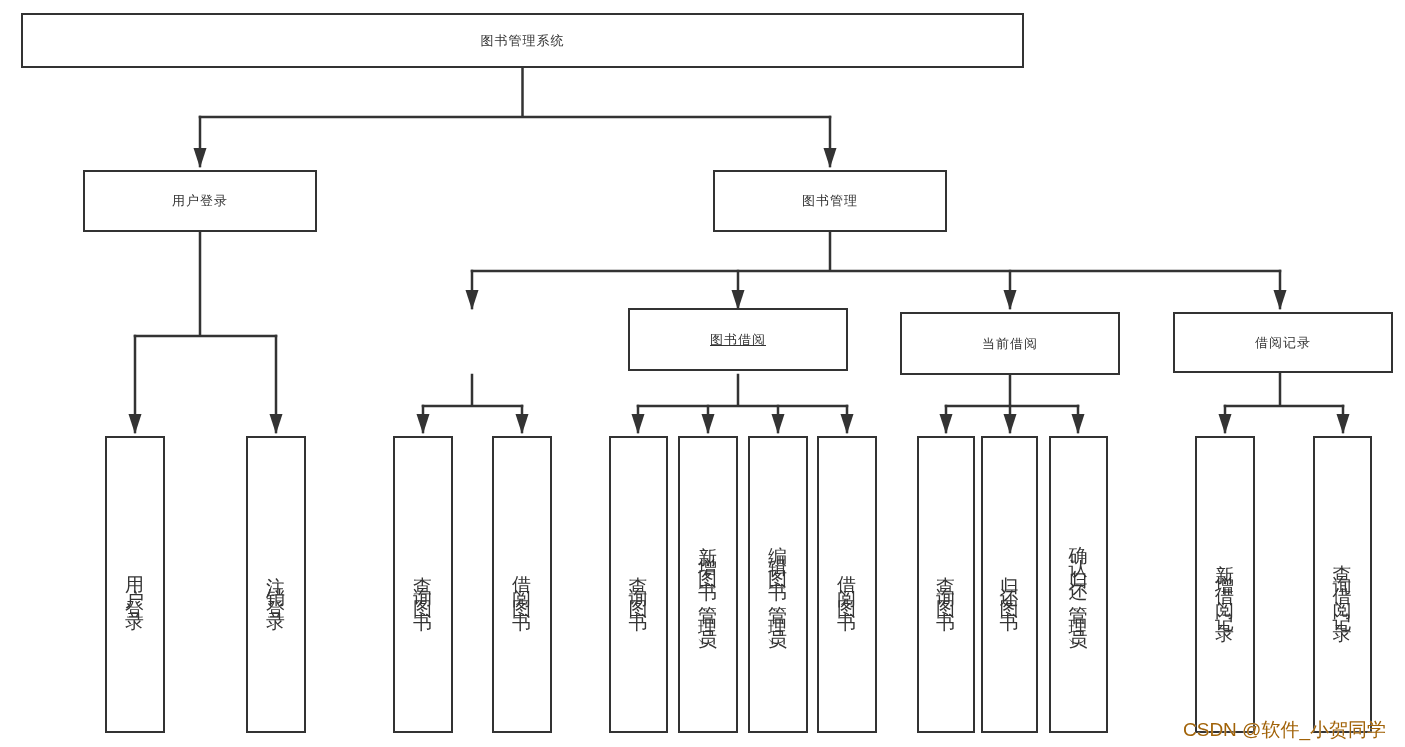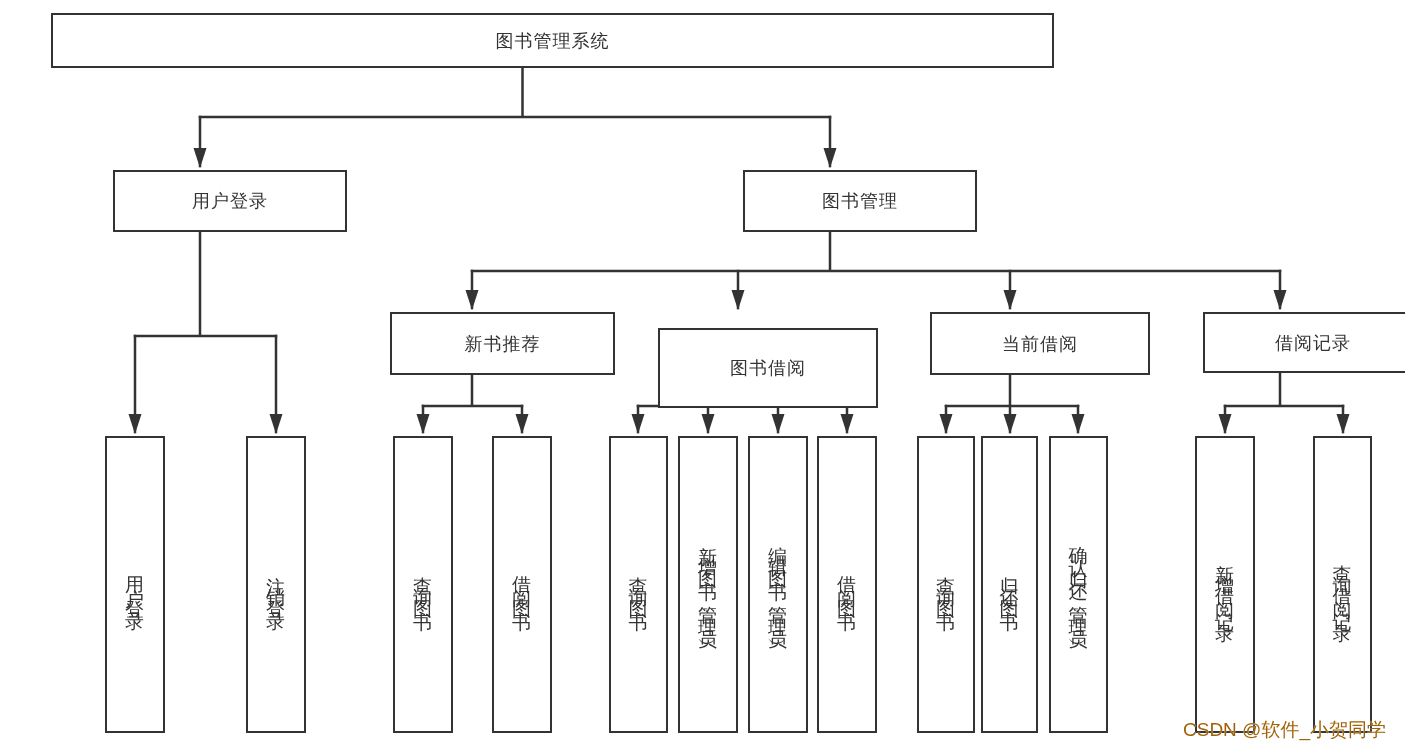--- a/index.html
+++ b/index.html
@@ -13,21 +13,21 @@
   .connectors{position:absolute;left:0;top:0;z-index:1;}
   .node{
     position:absolute;
     box-sizing:border-box;
     border:2.5px solid #333333;
     background:#ffffff;
     display:flex;align-items:center;justify-content:center;
     color:#333333;
     z-index:2;
   }
-  .hnode{font-size:18px;letter-spacing:1px;margin-left:30px;}
+  .hnode{font-size:13px;letter-spacing:1px;}
   .vnode{font-size:19px;}
   .vnode .vtext{
     writing-mode:vertical-rl;
     text-orientation:mixed;
     letter-spacing:12px;
     line-height:1;
     white-space:nowrap;
   }
   .watermark{
     position:absolute;
@@ -91,24 +91,21 @@
     <span>图书管理系统</span>
   </div>
 
   <div class="node hnode" style="left:83px;top:170px;width:234px;height:62px;">
     <span>用户登录</span>
   </div>
   <div class="node hnode" style="left:713px;top:170px;width:234px;height:62px;font-family:Liberation Serif, serif;">
     <span>图书管理</span>
   </div>
 
-  <div class="node hnode" style="left:360px;top:312px;width:225px;height:63px;">
-    <span>新书推荐</span>
-  </div>
-  <div class="node hnode" style="left:628px;top:328px;width:220px;height:80px;">
+  <div class="node hnode" style="left:628px;top:308px;width:220px;height:63px;text-decoration:underline;">
     <span>图书借阅</span>
   </div>
   <div class="node hnode" style="left:1173px;top:312px;width:220px;height:61px;">
     <span>借阅记录</span>
   </div>
   <div class="node hnode" style="left:900px;top:312px;width:220px;height:63px;">
     <span>当前借阅</span>
   </div>
 
   <div class="node vnode" style="left:105px;top:436px;width:60px;height:297px;">

